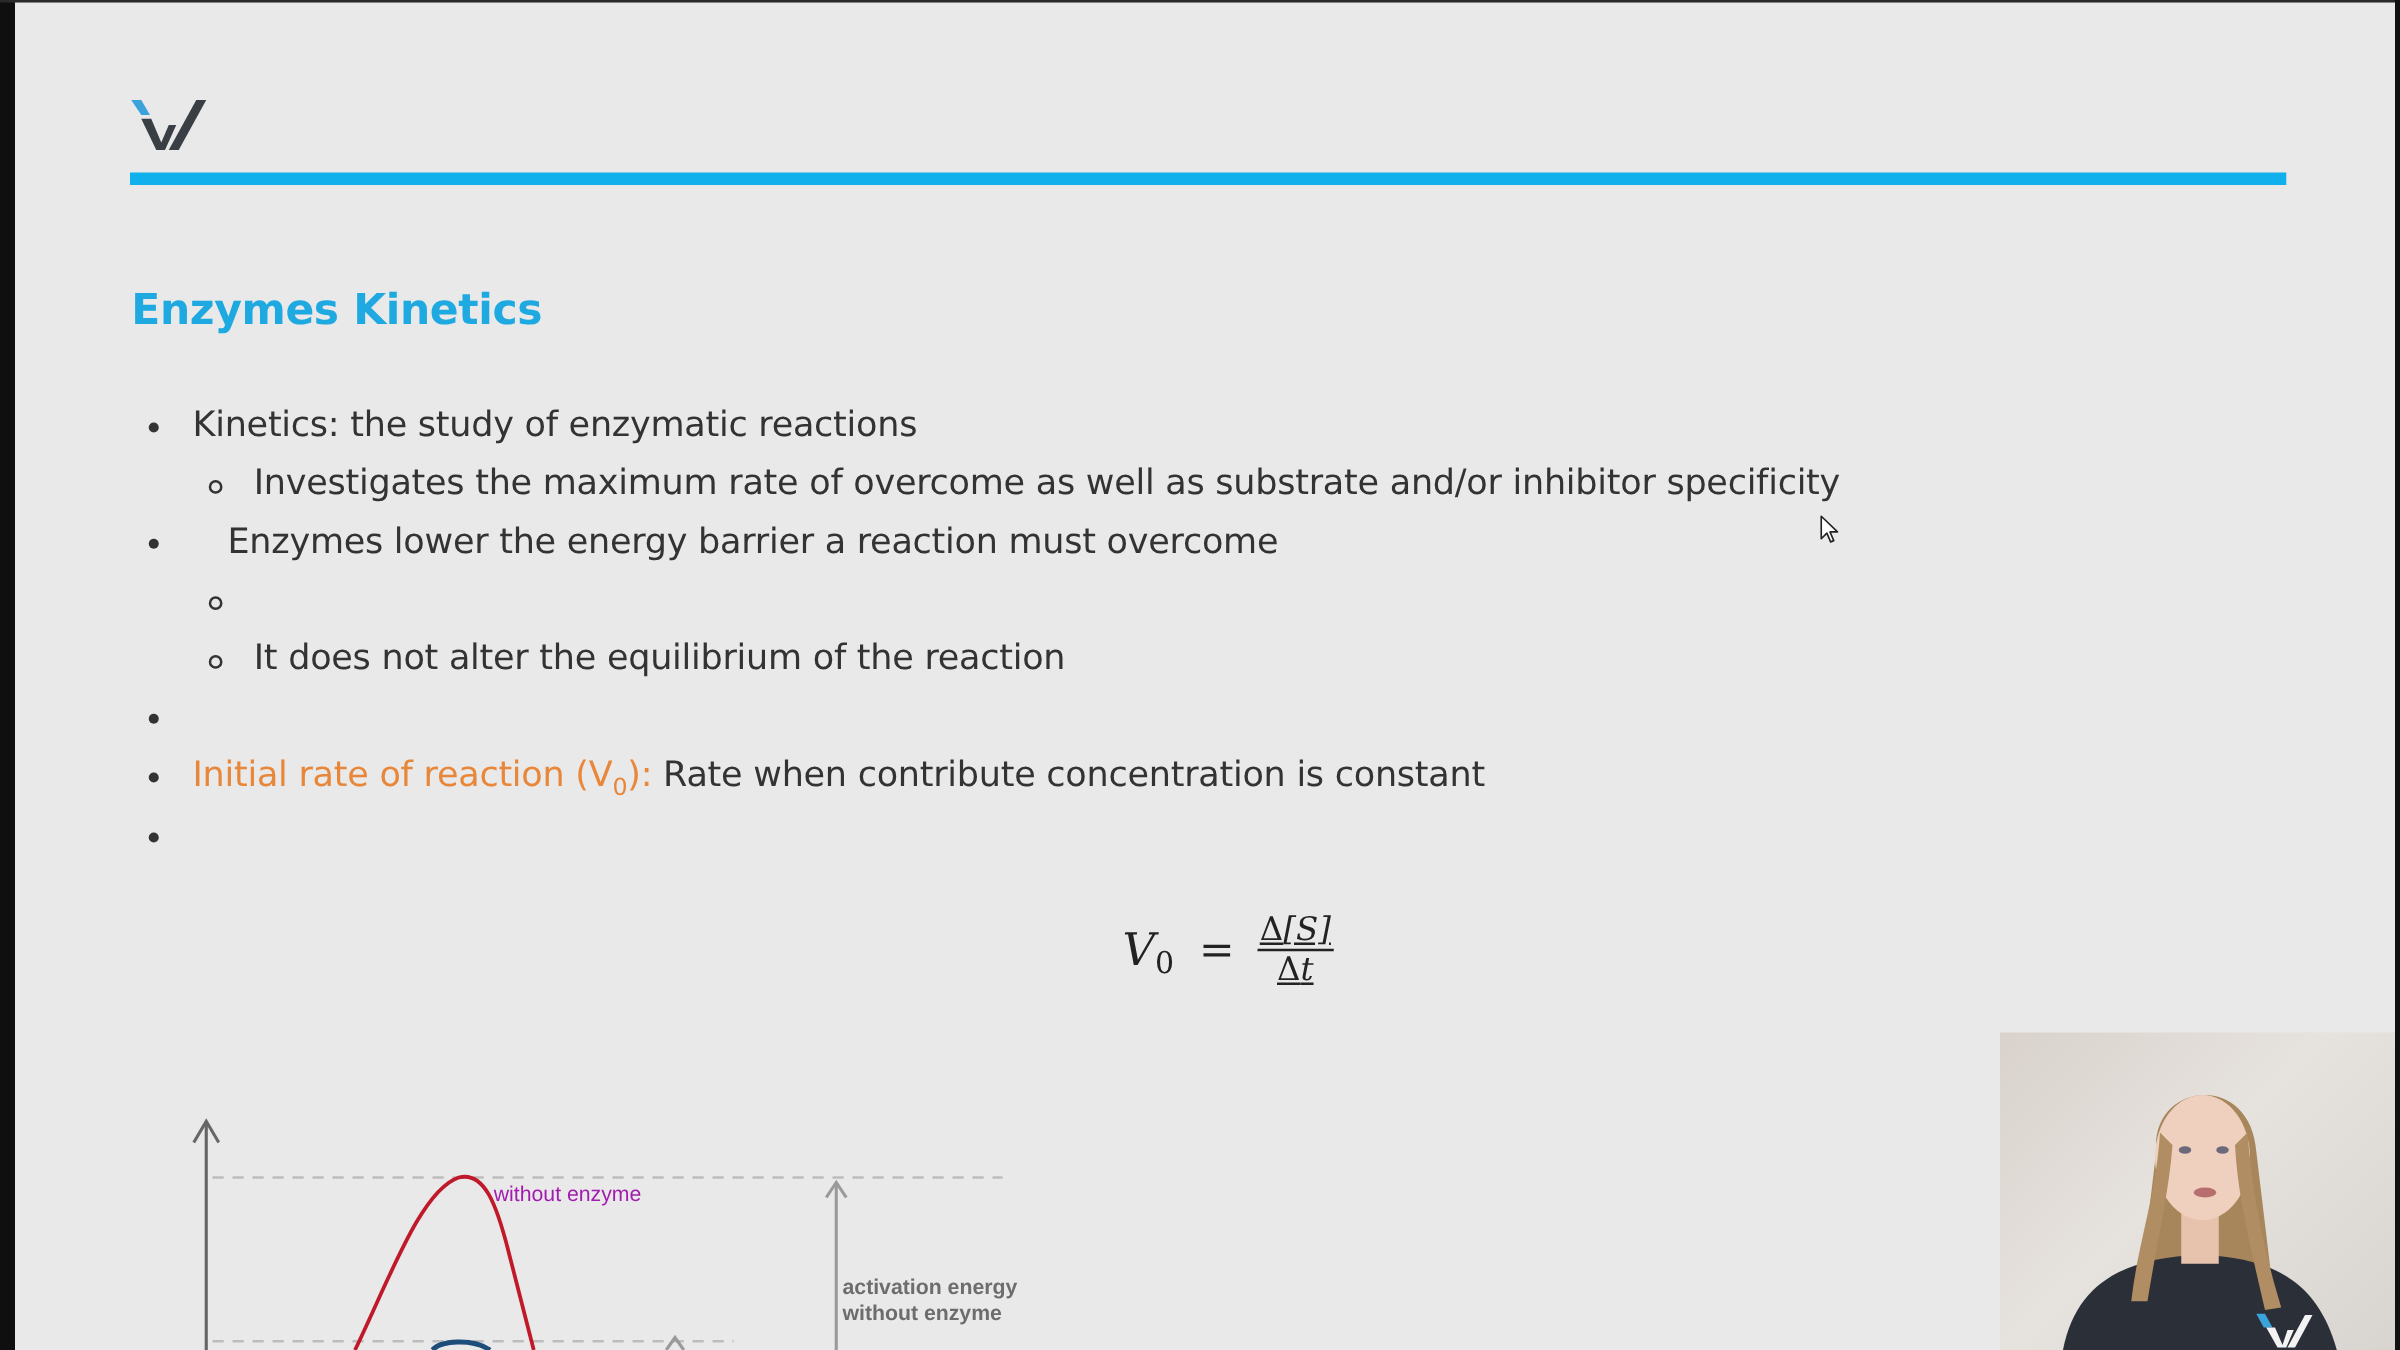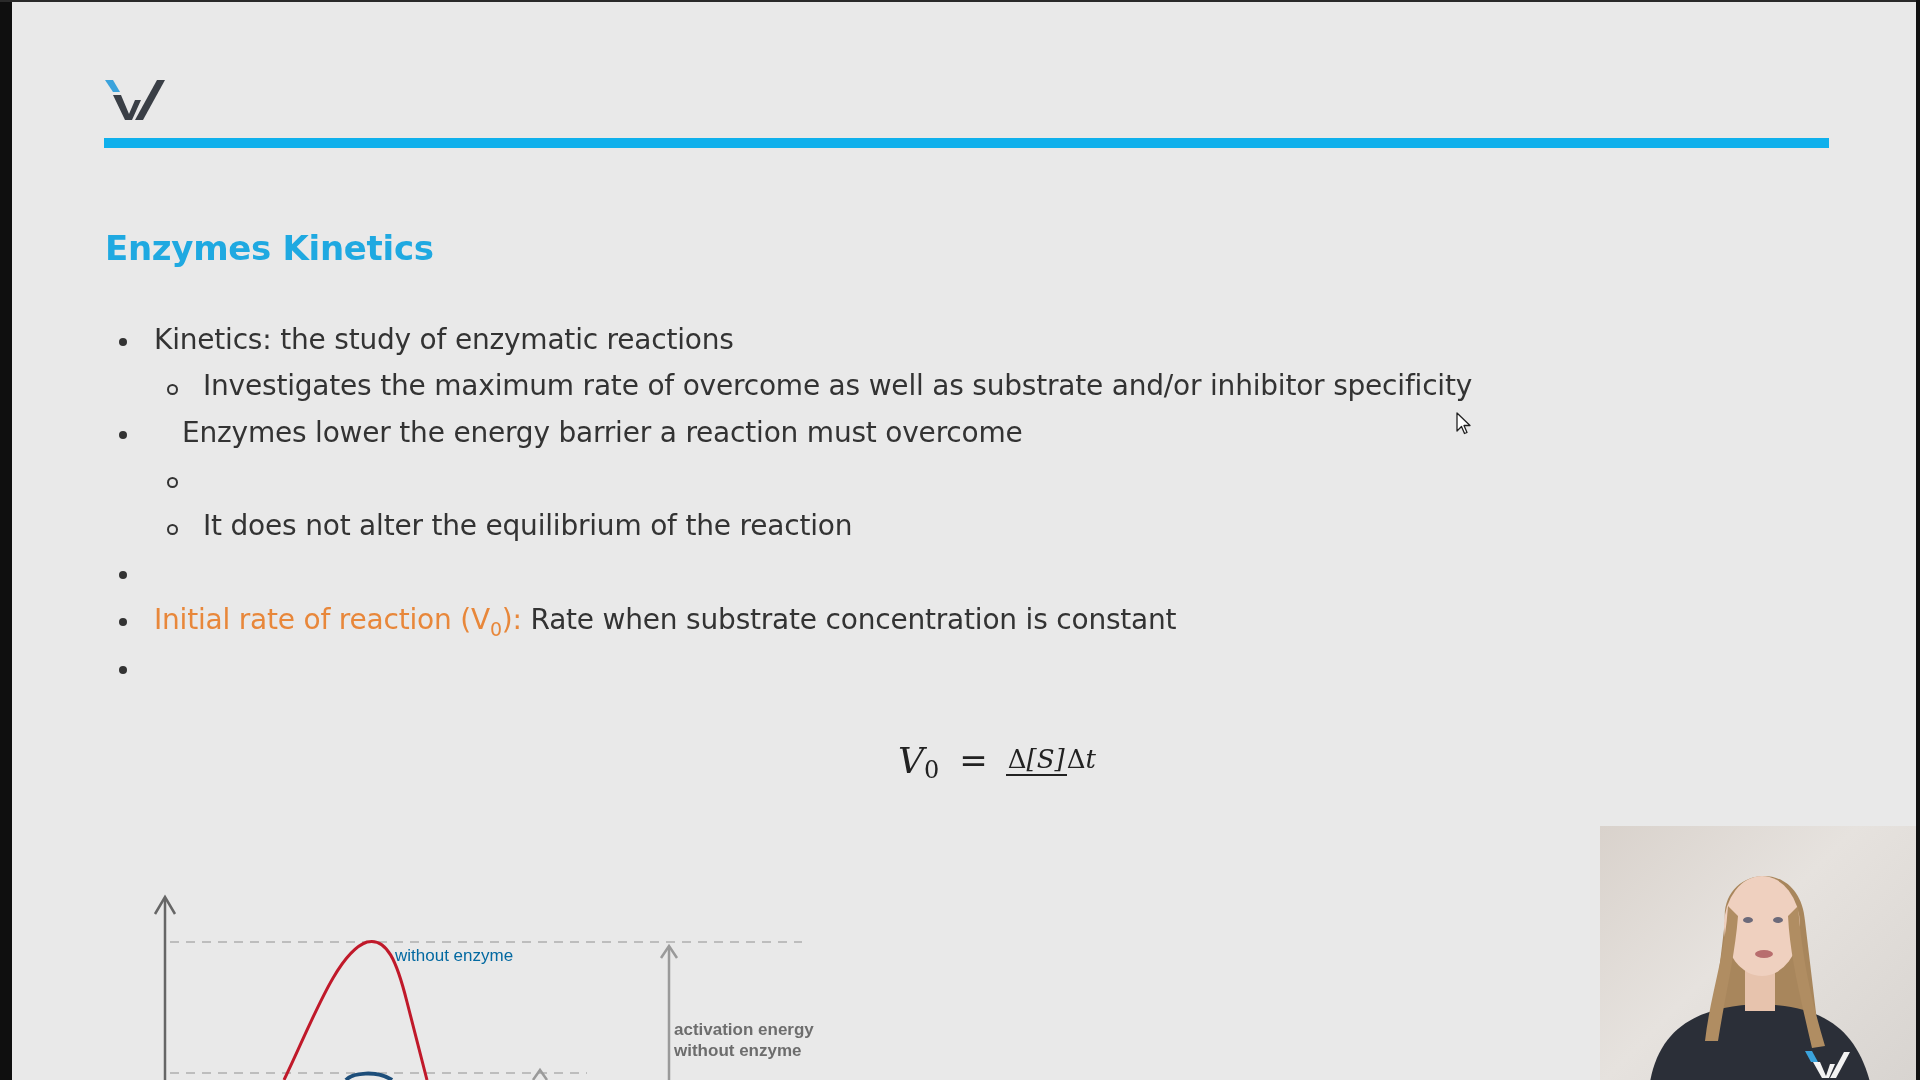--- a/index.html
+++ b/index.html
@@ -41,28 +41,28 @@
     .orange { color:#e8873a; }
     .sub { font-size:19px; position:relative; top:7px; }
     .formula {
       position:absolute; left:886px; top:726px; height:64px;
       font-family:"DejaVu Serif", serif; color:#222;
       display:flex; align-items:center;
     }
     .formula .v { font-style:italic; font-size:36px; }
     .formula .v0 { font-size:24px; position:relative; top:10px; }
     .formula .eq { font-size:34px; margin:0 18px 0 20px; }
-    .frac { display:inline-flex; flex-direction:row; align-items:flex-start; }
+    .frac { display:inline-flex; flex-direction:column; align-items:center;text-decoration:underline; }
     .frac .num { font-size:26px; padding:0 2px; border-bottom:2px solid #222; line-height:30px; }
     .frac .den { font-size:26px; line-height:30px; }
     .it { font-style:italic; }
     .diagram { position:absolute; left:0; top:0; width:1904px; height:1078px; pointer-events:none; }
     .diag-label-red {
       position:absolute; left:383px; top:944px;
-      font-family:"Liberation Sans", sans-serif; font-size:17px; color:#0369a1;
+      font-family:"Liberation Sans", sans-serif; font-size:17px; color:#a21caf;
     }
     .diag-label-gray {
       position:absolute; left:662px; top:1017px; width:170px;
       font-family:"Liberation Sans", sans-serif; font-weight:bold; font-size:17px; color:#6d6d6d; line-height:21px;
     }
     .webcam {
       position:absolute; left:1588px; top:824px; width:316px; height:256px;
       background:linear-gradient(135deg,#d9d2cc 0%,#e6e2de 45%,#d8d4d0 100%);
       overflow:hidden;
     }
@@ -97,21 +97,21 @@
 
   <div class="circ" style="left:155px; top:475px;"></div>
 
   <div class="circ" style="left:155px; top:522px;"></div>
   <div class="line l2" style="top:507px;">It does not alter the equilibrium of the reaction</div>
 
   <div class="bullet" style="left:107px; top:569px;"></div>
 
   <div class="bullet" style="left:107px; top:616px;"></div>
   <div class="line l1" style="top:601px;">
-    <span class="orange"><span>Initial rate of reaction (V</span><span class="sub">0</span><span>):</span></span><span> Rate when substrate concentration is constant</span>
+    <span class="orange"><span>Initial rate of reaction (V</span><span class="sub">0</span><span>):</span></span><span> Rate when contribute concentration is constant</span>
   </div>
 
   <div class="bullet" style="left:107px; top:664px;"></div>
 
   <div class="formula">
     <span class="v">V</span>
       <span class="v0">0</span>
     <span class="eq">=</span>
     <span class="frac">
       <span class="num"><span>Δ</span><span class="it">[S]</span></span>

